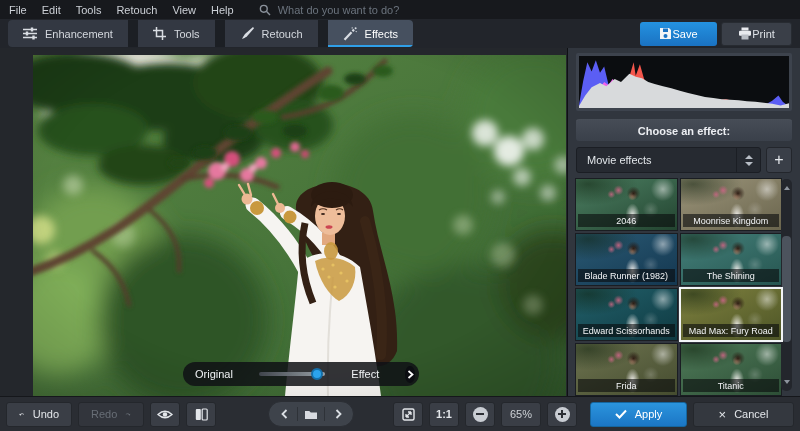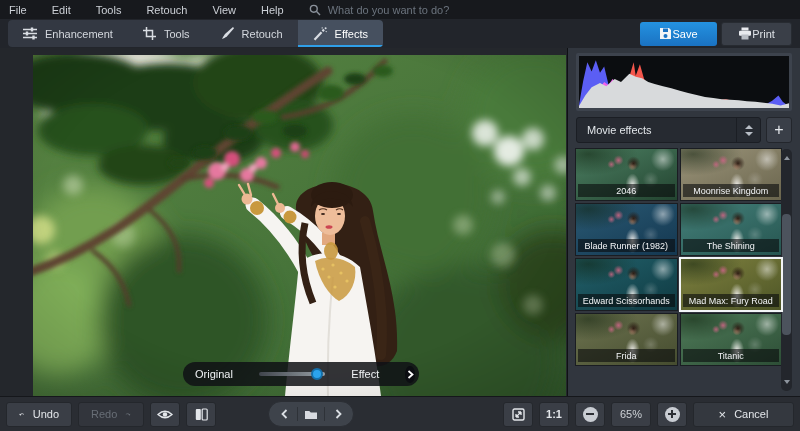--- a/index.html
+++ b/index.html
@@ -8,21 +8,21 @@
     font-family:"Liberation Sans",sans-serif;
     background:#24272d; color:#dfe3e8; overflow:hidden; position:relative;
   }
   
   .menubar { height:19px; background:#17191d; display:flex; align-items:center;
     padding:0 9px; gap:15px; font-size:11px; color:#ccd0d6; }
   .menubar .mitem { cursor:default; }
   .searchbox { display:flex; align-items:center; gap:7px; margin-left:10px; color:#6b737d; }
   
   .tabbar { height:29px; background:#22252b; display:flex; align-items:center; padding:0 8px 0 8px; }
-  .tabgroup { display:flex; height:27px; background:#1c1f24; border-radius:4px; overflow:hidden; gap:0; }
+  .tabgroup { display:flex; height:27px; background:#1c1f24; border-radius:4px; overflow:hidden; gap:10px; }
   .tab { display:flex; align-items:center; gap:8px; padding:0 15px; background:#333842;
     font-size:11px; color:#d4d8de; position:relative; }
   .tab svg, .tab .ticon { flex:0 0 auto; color:#d9dde3; }
   .tab.active { background:#46505f; color:#fff; box-shadow:inset 0 -2px 0 #2f9fe8; }
   .topbtns { margin-left:auto; display:flex; gap:4px; }
   .topbtn { height:24px; border-radius:3px; display:flex; align-items:center; justify-content:center;
     font-size:11px; padding:0 14px; }
   .btn-save { background:linear-gradient(#2492e0,#1a72c2); color:#fff; width:77px; }
   .btn-print { background:#3a3f48; border:1px solid #272b31; color:#dde1e6; width:71px; }
   
@@ -94,21 +94,21 @@
   .zoomval { width:40px; justify-content:center; color:#cdd1d6; }
   .btn-apply { width:97px; background:linear-gradient(#2b94dd,#1b76c5); border-color:#15669f; color:#fff; margin-left:7px; }
   .btn-cancel { width:101px; background:#34383f; }
   .spacer { margin-left:auto; }
   .xmark { font-size:13px; color:#e3e6ea; }
 </style>
 </head>
 <body>
 
 <div class="menubar">
-  <span class="searchwrap" id="menu-items" style="display:flex;gap:25px;">
+  <span class="searchwrap" id="menu-items" style="display:flex;gap:15px;">
       <span class="mitem">File</span>
       <span class="mitem">Edit</span>
       <span class="mitem">Tools</span>
       <span class="mitem">Retouch</span>
       <span class="mitem">View</span>
       <span class="mitem">Help</span>
     </span>
   <div class="searchbox">
     <svg width="12" height="12" viewBox="0 0 12 12">
         <circle cx="4.8" cy="4.8" r="3.4" fill="none" stroke="#8b929c" stroke-width="1.4"></circle>
@@ -335,20 +335,21 @@
         <svg id="hist-svg" viewBox="0 0 201 50" preserveAspectRatio="none">
             <polygon points="0,50 0.0,47.0 4.0,24.0 8.0,6.0 12.1,15.0 16.1,4.0 20.1,16.0 24.1,10.0 28.1,27.0 32.2,36.0 40.2,43.0 52.3,46.5 80.4,48.0 120.6,48.5 160.8,48.5 176.9,47.5 184.9,43.0 190.9,38.0 195.0,44.0 201.0,48.5 201,50" fill="#5b5ef4"></polygon>
             <polygon points="0,50 0.0,48.5 16.1,36.0 24.1,25.0 28.1,28.0 32.2,22.0 36.2,27.0 40.2,31.0 48.2,36.0 56.3,41.0 68.3,45.0 100.5,47.5 140.7,48.5 201.0,49.0 201,50" fill="#ef62ea"></polygon>
             <polygon points="0,50 0.0,49.0 20.1,44.0 32.2,35.0 40.2,29.0 48.2,20.0 52.3,6.0 54.3,19.0 58.3,8.0 62.3,22.0 68.3,30.0 76.4,35.0 84.4,38.0 96.5,41.5 110.6,44.5 124.6,45.0 132.7,42.5 140.7,41.5 148.7,43.5 160.8,46.5 176.9,48.0 201.0,49.0 201,50" fill="#f4564c"></polygon>
             <polygon points="0,50 0.0,49.0 20.1,40.0 32.2,32.0 40.2,27.0 48.2,22.0 56.3,25.0 64.3,26.5 72.4,29.5 80.4,31.5 90.5,35.0 100.5,38.0 110.6,40.5 120.6,42.5 130.7,44.0 140.7,45.0 152.8,46.0 164.8,47.0 180.9,48.0 201.0,49.0 201,50" fill="#f6f26e"></polygon>
             <polygon points="0,50 0.0,49.0 30.1,46.0 44.2,41.0 52.3,37.0 60.3,33.0 68.3,30.0 74.4,33.0 80.4,31.0 88.4,34.0 96.5,36.5 104.5,39.0 112.6,42.0 120.6,44.5 132.7,47.0 148.7,48.5 201.0,49.0 201,50" fill="#57d865"></polygon>
             <polygon points="0,50 0.0,48.0 6.0,38.0 12.1,30.0 20.1,26.0 26.1,29.0 34.2,22.0 40.2,25.0 48.2,17.0 54.3,20.0 60.3,21.5 66.3,25.0 72.4,27.0 80.4,29.0 88.4,31.0 96.5,33.5 104.5,35.5 112.6,37.5 120.6,39.5 128.6,40.5 136.7,41.5 144.7,42.0 152.8,42.5 160.8,43.5 168.8,44.0 176.9,45.0 184.9,46.0 193.0,47.5 201.0,45.5 201,50" fill="#d8dadc"></polygon>
           </svg>
       </div>
     </div>
+    <div class="choose-bar">Choose an effect:</div>
     <div class="dd-row">
       <div class="dropdown">
         <span>Movie effects</span>
         <div class="spinner">
           <i class="car-up"></i>
           <i class="car-dn"></i>
         </div>
       </div>
       <div class="add-btn">+</div>
     </div>
@@ -455,17 +456,23 @@
       </svg>
   </div>
   <div class="bbtn icononly" style="font-weight:bold;">1:1</div>
   <div class="bbtn icononly">
       <span class="circle-ic"></span>
     </div>
   <div class="bbtn zoomval">65%</div>
   <div class="bbtn icononly">
       <span class="circle-ic plus"></span>
     </div>
+  <div class="bbtn btn-apply">
+    <svg width="12" height="10" viewBox="0 0 12 10">
+        <path d="M1 5 L4.5 8.5 L11 1.5" stroke="#fff" stroke-width="2" fill="none"></path>
+      </svg>
+    <span>Apply</span>
+  </div>
   <div class="bbtn btn-cancel">
     <span class="xmark">×</span>
     <span>Cancel</span>
   </div>
 </div>
 
 </body></html>

